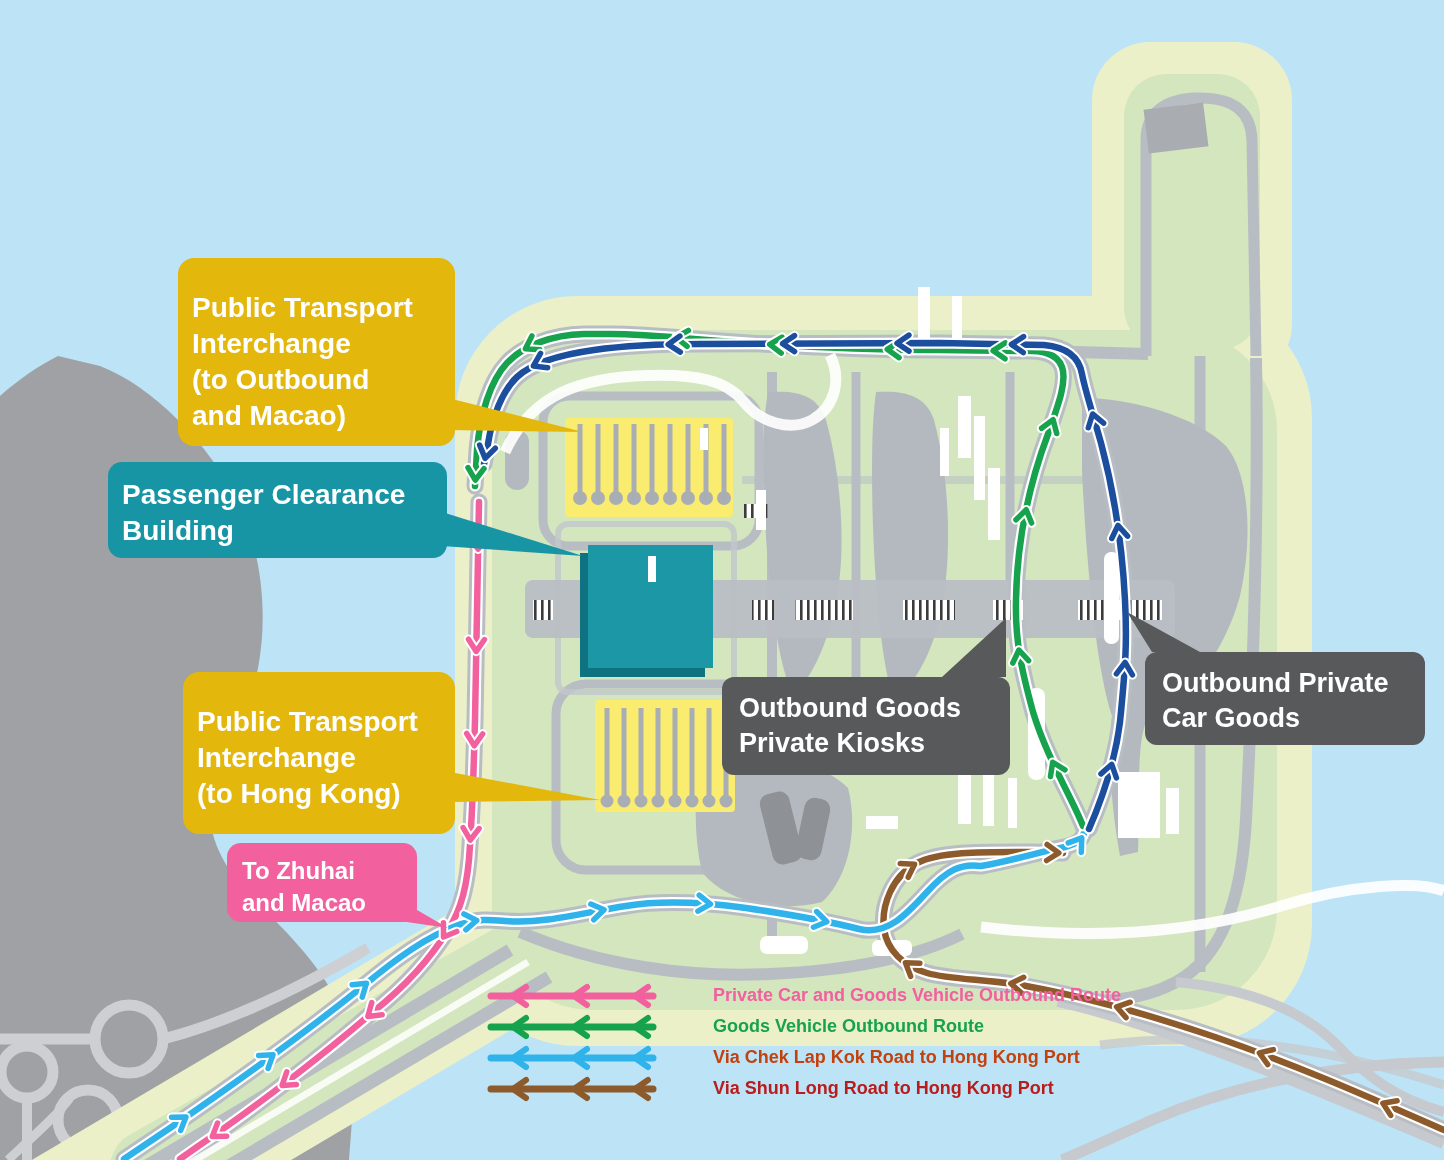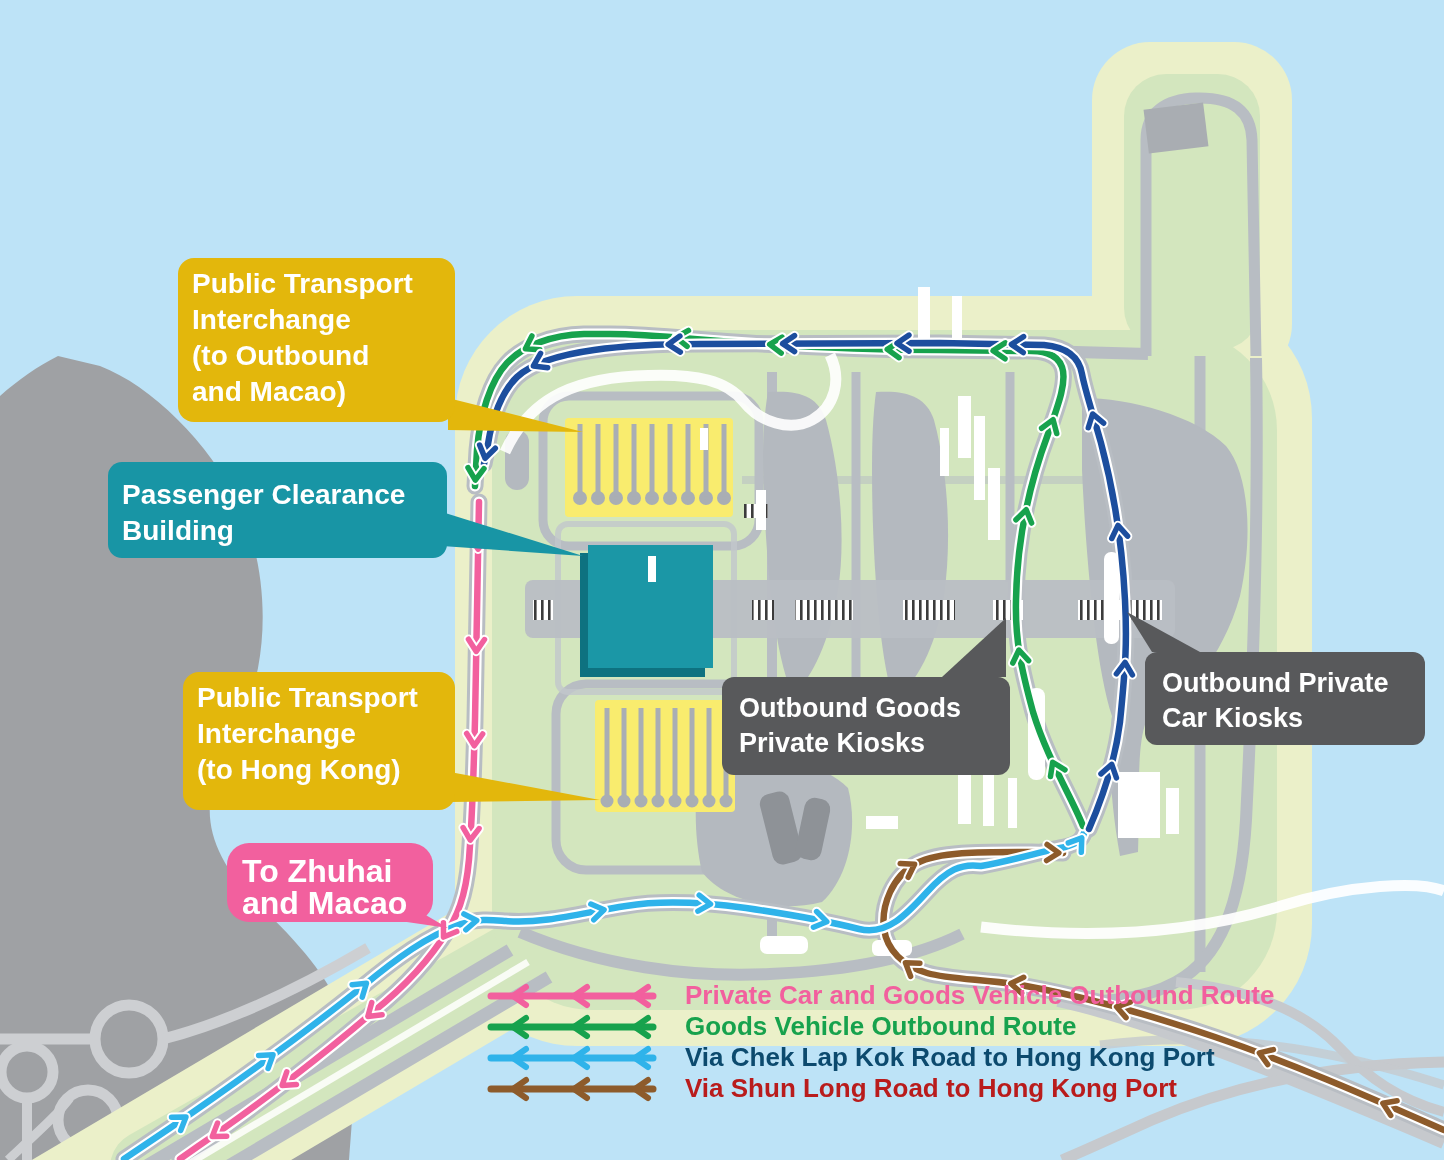--- a/index.html
+++ b/index.html
@@ -1,28 +1,28 @@
 <!DOCTYPE html>
 <html><head>
 <meta charset="utf-8">
 <style>
   html,body{margin:0;padding:0;background:#BDE3F7;}
   .stage{position:relative;width:1444px;height:1160px;overflow:hidden;
          font-family:"Liberation Sans",sans-serif;}
   svg{position:absolute;left:0;top:0;}
   .callout{position:absolute;color:#fff;font-weight:bold;z-index:5;}
   .callout .cl-line{white-space:nowrap;}
-  .co-yellow{background:#E3B70C;border-radius:16px;font-size:28px;line-height:36px;padding:8px 0 0 14px;}
+  .co-yellow{background:#E3B70C;border-radius:16px;font-size:28px;line-height:36px;padding:32px 0 0 14px;}
   .co-teal{background:#1895A5;border-radius:14px;font-size:28px;line-height:36px;padding:15px 0 0 14px;}
-  .co-pink{background:#F2609E;border-radius:22px;font-size:32px;line-height:32px;padding:12px 16px 0 15px;}
+  .co-pink{background:#F2609E;border-radius:14px;font-size:24px;line-height:32px;padding:12px 0 0 15px;}
   .co-gray{background:#58595B;border-radius:12px;font-size:27px;line-height:35px;padding:14px 0 0 17px;}
   #legend{position:absolute;left:487px;top:980px;z-index:6;}
   .legend-row{display:flex;align-items:center;height:31px;}
   .legend-row svg{position:static;flex:0 0 auto;margin-right:28px;}
-  .legend-label{font-size:26px;font-weight:bold;white-space:nowrap;}
+  .legend-label{font-size:18px;font-weight:bold;white-space:nowrap;margin-left:28px;}
 </style>
 </head>
 <body>
 
 <div class="stage">
 
 <svg id="map" width="1444" height="1160" viewBox="0 0 1444 1160">
 
   <defs>
     <pattern id="kiosk-stripes" patternUnits="userSpaceOnUse" width="7" height="20">
@@ -324,21 +324,21 @@
 <div class="callout co-pink" style="left:227px;top:843px;width:175px;height:67px;">
       <div class="cl-line">To Zhuhai</div>
       <div class="cl-line">and Macao</div>
     </div>
 <div class="callout co-gray" style="left:722px;top:677px;width:271px;height:84px;">
       <div class="cl-line">Outbound Goods</div>
       <div class="cl-line">Private Kiosks</div>
     </div>
 <div class="callout co-gray" style="left:1145px;top:652px;width:263px;height:79px;">
       <div class="cl-line">Outbound Private</div>
-      <div class="cl-line">Car Kiosks</div>
+      <div class="cl-line">Car Goods</div>
     </div>
 
 <div id="legend">
       <div class="legend-row">
         <svg width="170" height="26">
           <path d="M 4,13 L 166,13" stroke="#F2609E" stroke-width="7" stroke-linecap="round" fill="none"></path>
           <path d="M 39,4 L 26,13 L 39,22" stroke="#F2609E" stroke-width="6" stroke-linecap="round" stroke-linejoin="round" fill="none"></path>
           <path d="M 100,4 L 87,13 L 100,22" stroke="#F2609E" stroke-width="6" stroke-linecap="round" stroke-linejoin="round" fill="none"></path>
           <path d="M 161,4 L 148,13 L 161,22" stroke="#F2609E" stroke-width="6" stroke-linecap="round" stroke-linejoin="round" fill="none"></path>
         </svg>
@@ -353,21 +353,21 @@
         </svg>
         <span class="legend-label" style="color: rgb(23, 162, 77);">Goods Vehicle Outbound Route</span>
       </div>
       <div class="legend-row">
         <svg width="170" height="26">
           <path d="M 4,13 L 166,13" stroke="#2FB3EA" stroke-width="7" stroke-linecap="round" fill="none"></path>
           <path d="M 39,4 L 26,13 L 39,22" stroke="#2FB3EA" stroke-width="6" stroke-linecap="round" stroke-linejoin="round" fill="none"></path>
           <path d="M 100,4 L 87,13 L 100,22" stroke="#2FB3EA" stroke-width="6" stroke-linecap="round" stroke-linejoin="round" fill="none"></path>
           <path d="M 161,4 L 148,13 L 161,22" stroke="#2FB3EA" stroke-width="6" stroke-linecap="round" stroke-linejoin="round" fill="none"></path>
         </svg>
-        <span class="legend-label" style="color: #0c4a6e;">Via Chek Lap Kok Road to Hong Kong Port</span>
+        <span class="legend-label" style="color: #c2410c;">Via Chek Lap Kok Road to Hong Kong Port</span>
       </div>
       <div class="legend-row">
         <svg width="170" height="26">
           <path d="M 4,13 L 166,13" stroke="#8D5B2B" stroke-width="7" stroke-linecap="round" fill="none"></path>
           <path d="M 39,4 L 26,13 L 39,22" stroke="#8D5B2B" stroke-width="6" stroke-linecap="round" stroke-linejoin="round" fill="none"></path>
           <path d="M 100,4 L 87,13 L 100,22" stroke="#8D5B2B" stroke-width="6" stroke-linecap="round" stroke-linejoin="round" fill="none"></path>
           <path d="M 161,4 L 148,13 L 161,22" stroke="#8D5B2B" stroke-width="6" stroke-linecap="round" stroke-linejoin="round" fill="none"></path>
         </svg>
         <span class="legend-label" style="color: #b91c1c;">Via Shun Long Road to Hong Kong Port</span>
       </div>

